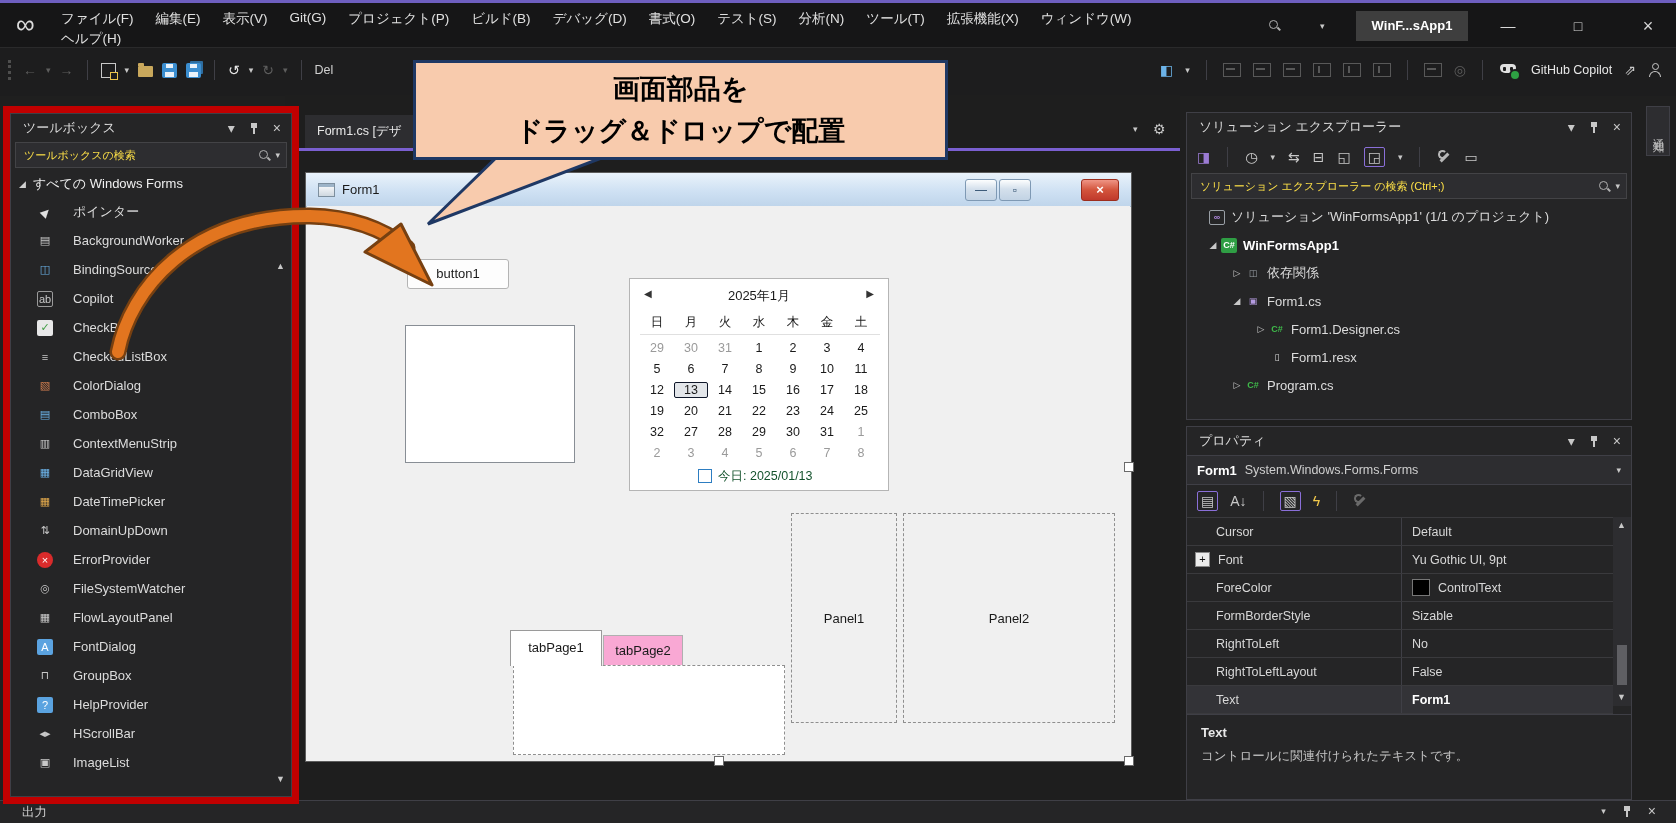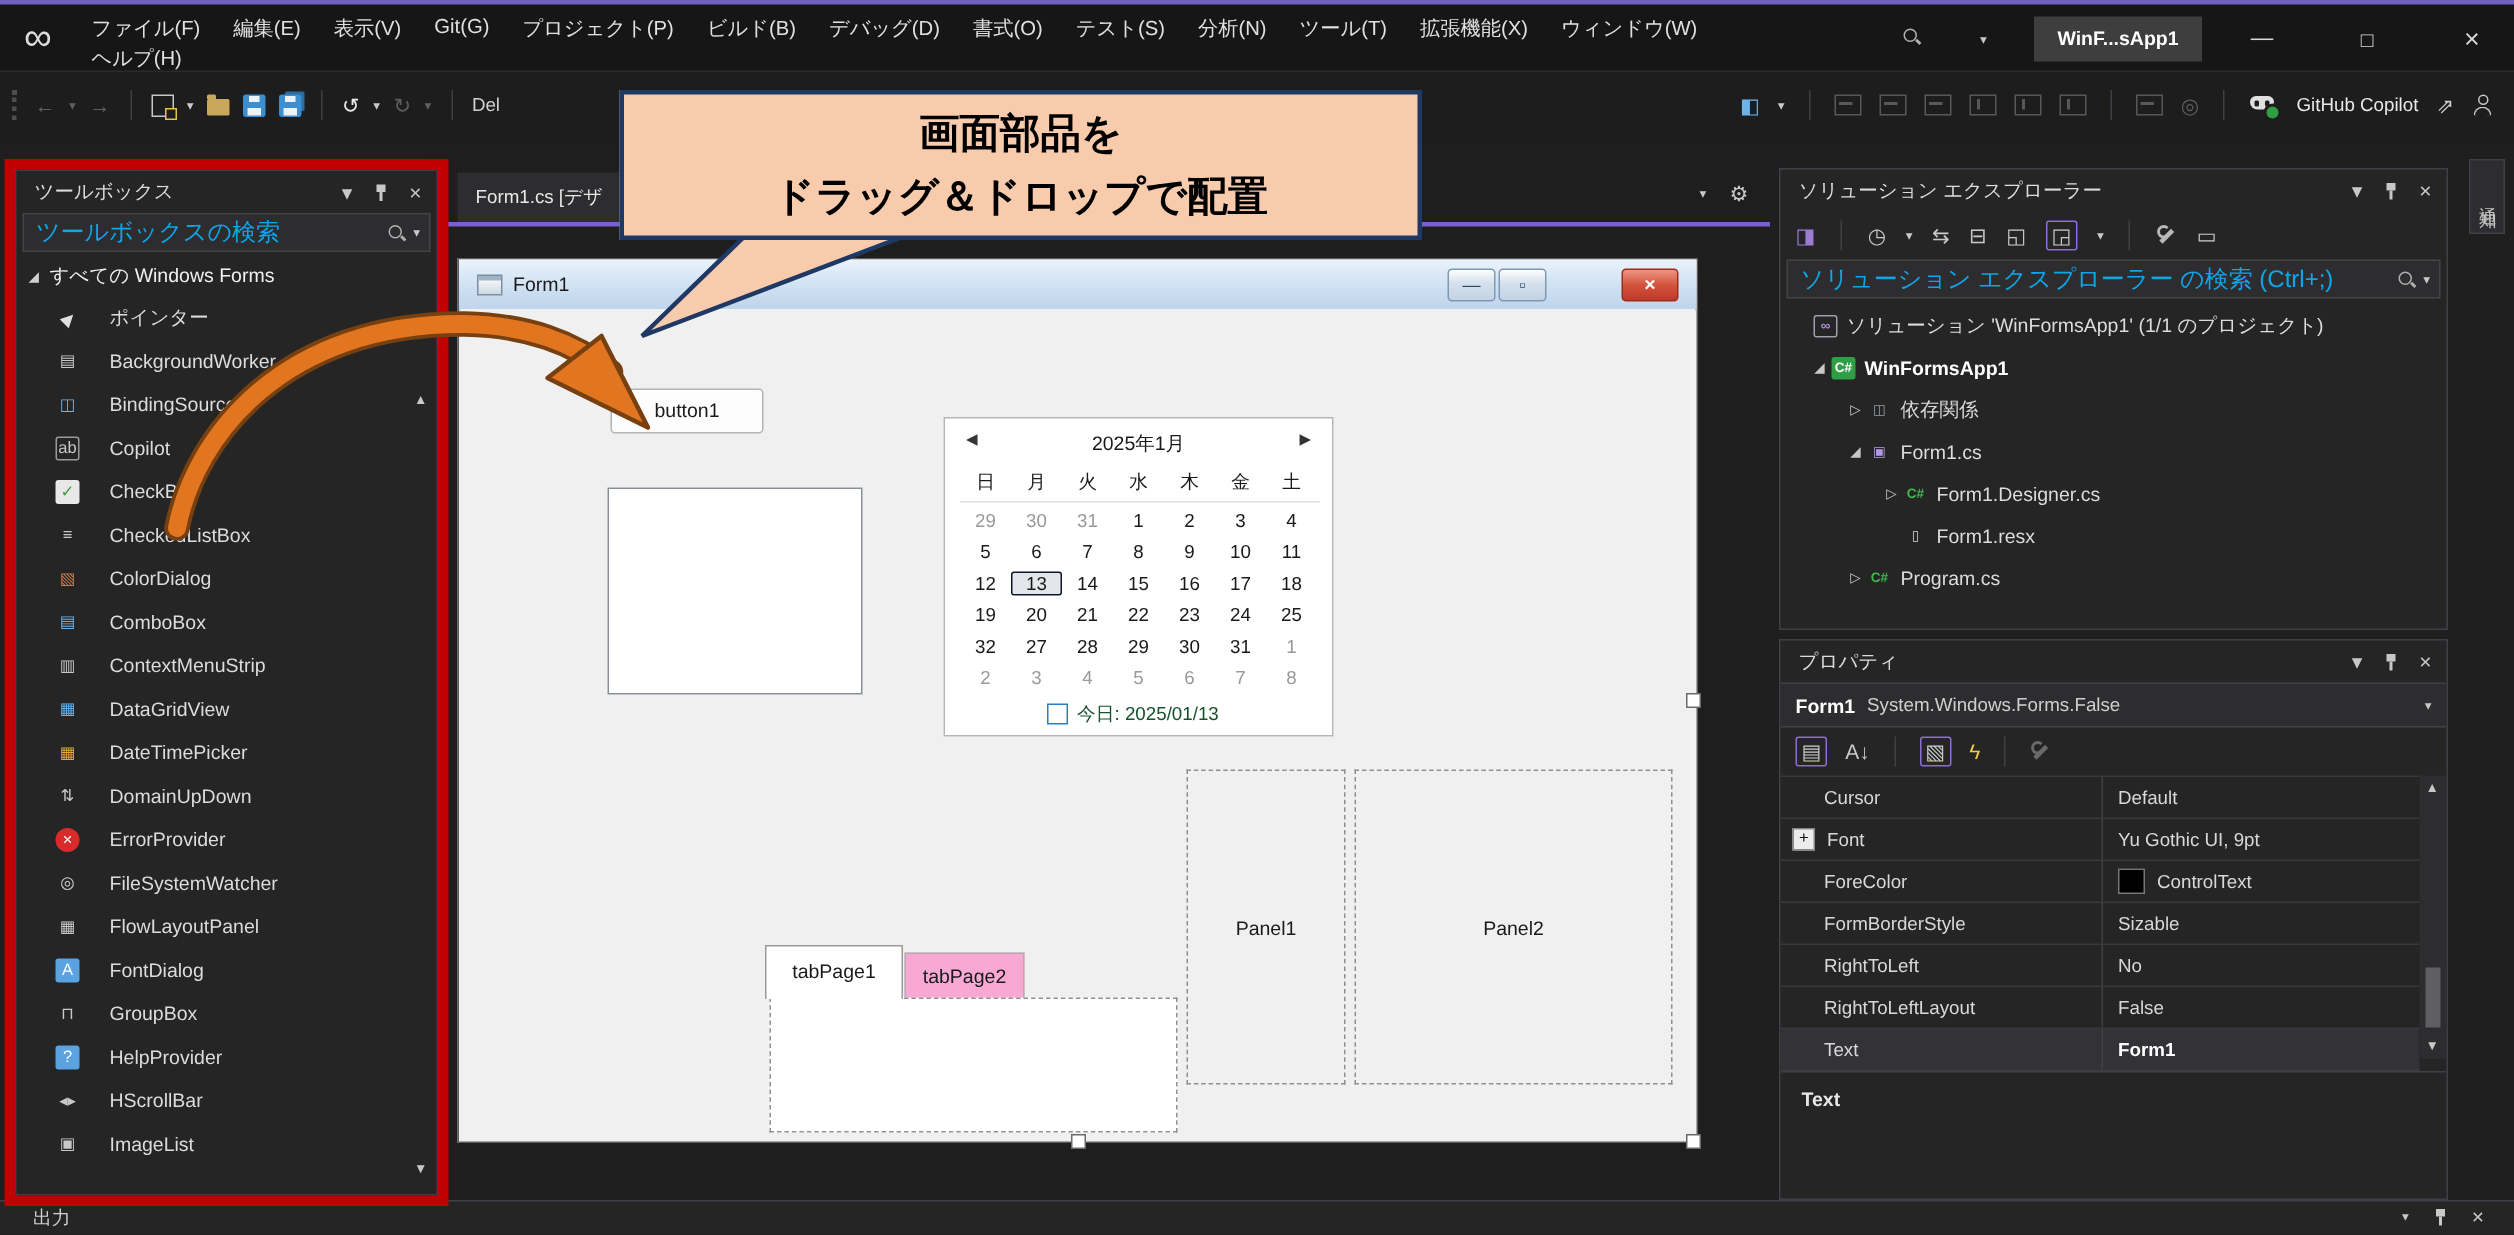--- a/index.html
+++ b/index.html
@@ -48,21 +48,21 @@
   .fico::before{content:"";position:absolute;left:0;top:0;width:100%;height:3px;background:#9db4c8}
   
   #titlebar{left:0;top:0;width:1676px;height:47px;background:#161617;border-top:3px solid #6e5fc0}
   #toolbar{left:0;top:47px;width:1676px;height:48px;background:#1d1d1e;border-top:1px solid #2a2a2b}
   .menurow{display:flex;gap:0;font-size:13.5px;color:#e0e0e0;white-space:nowrap}
   .menurow span{padding:2px 11px;cursor:default}
   .panel{background:#252526;border:1px solid #3f3f46;box-sizing:border-box}
   .phead{height:28px;line-height:28px;font-size:13px;color:#dcdcdc;padding-left:12px;position:relative}
   .phead .pico{position:absolute;right:10px;top:0;height:28px;display:flex;align-items:center;gap:14px}
   .searchbox{height:26px;margin:0 4px;background:#2d2d30;border:1px solid #434346;display:flex;align-items:center;box-sizing:border-box}
-  .searchbox .ph{flex:1;font-size:16px;color:#0ea5e9;padding-left:8px;white-space:nowrap;overflow:hidden}
+  .searchbox .ph{flex:1;font-size:11px;color:#fde047;padding-left:8px;white-space:nowrap;overflow:hidden}
   .searchbox .right{display:flex;align-items:center;gap:4px;padding-right:6px}
   .trow{height:28px;display:flex;align-items:center;font-size:13px;color:#dcdcdc;white-space:nowrap}
   .trow .exp{width:16px;font-size:9px;color:#c8c8c8;text-align:center;flex:none}
   .trow .tico{width:16px;height:15px;margin-right:6px;flex:none;display:inline-flex;align-items:center;justify-content:center;font-size:9px;font-weight:bold;border-radius:2px;box-sizing:border-box}
   .tbitem{height:29px;display:flex;align-items:center;font-size:13px;color:#dcdcdc}
   .tbitem .tbico{width:16px;height:16px;margin-left:26px;margin-right:20px;flex:none;display:inline-flex;align-items:center;justify-content:center;font-size:11px;border-radius:2px;box-sizing:border-box}
   .prow{height:27px;display:flex;border-bottom:1px solid #3a3a3d;font-size:12.5px;color:#d8d8d8;align-items:center}
   .prow .lbl{width:215px;flex:none;display:flex;align-items:center;box-sizing:border-box;border-right:1px solid #3f3f46;height:100%;padding-left:8px}
   .prow .val{flex:1;padding-left:10px;display:flex;align-items:center;gap:8px}
   .handle{position:absolute;width:8px;height:8px;background:#fff;border:1px solid #6a6a6a;z-index:6}
@@ -381,21 +381,21 @@
   <div class="phead">
     <span>プロパティ</span>
     <span class="pico">
         <span class="glyph" style="color: rgb(200, 200, 200);">▾</span>
         <span class="pin"></span>
         <span class="glyph" style="color: rgb(200, 200, 200);">×</span>
       </span>
   </div>
   <div style="height:30px;background:#2d2d30;border-top:1px solid #3f3f46;border-bottom:1px solid #3f3f46;display:flex;align-items:center;padding:0 10px;box-sizing:border-box">
     <span style="font-size:13px;font-weight:bold;color:#fff;margin-right:8px">Form1</span>
-    <span style="font-size:12.5px;color:#cfcfcf;flex:1">System.Windows.Forms.False</span>
+    <span style="font-size:12.5px;color:#cfcfcf;flex:1">System.Windows.Forms.Forms</span>
     <span class="glyph small">▾</span>
   </div>
   <div id="props-toolbar" style="height:32px;display:flex;align-items:center;gap:12px;padding-left:10px">
       <span class="glyph boxed" style="color: rgb(200, 200, 200);">▤</span>
       <span class="glyph" style="color: rgb(200, 200, 200);">A↓</span>
       <span class="tsep"></span>
       <span class="glyph boxed" style="color: rgb(200, 200, 200);">▧</span>
       <span class="glyph" style="color: rgb(242, 201, 76);">ϟ</span>
       <span class="tsep"></span>
       <span class="wrench muted"></span>
@@ -468,20 +468,21 @@
         </div>
       </div>
     <div class="abs" style="right:0;top:0;width:18px;height:189px;background:#2d2d30">
       <span class="glyph small abs" style="left:4px;top:4px">▲</span>
       <div class="abs" style="left:4px;top:128px;width:10px;height:40px;background:#5f5f63"></div>
       <span class="glyph small abs" style="left:4px;bottom:4px">▼</span>
     </div>
   </div>
   <div style="border-top:1px solid #3f3f46;padding:10px 14px">
     <div style="font-size:13px;font-weight:bold;color:#e8e8e8">Text</div>
+    <div style="font-size:12.5px;color:#c4c4c4;margin-top:8px">コントロールに関連付けられたテキストです。</div>
   </div>
 </div>
 
 <div class="abs" style="left:1646px;top:106px;width:24px;height:50px;background:#2d2d30;border:1px solid #3f3f46;box-sizing:border-box;display:flex;align-items:center;justify-content:center">
   <span style="writing-mode:vertical-rl;font-size:12px;color:#c0c0c0;letter-spacing:2px">通知</span>
 </div>
 
 <div class="abs" style="left:0;top:800px;width:1676px;height:23px;background:#252526;border-top:1px solid #3f3f46;box-sizing:border-box">
   <span class="abs" style="left:22px;top:3px;font-size:12.5px;color:#d0d0d0">出力</span>
   <span class="abs" style="right:20px;top:3px;display:flex;gap:16px;align-items:center">

